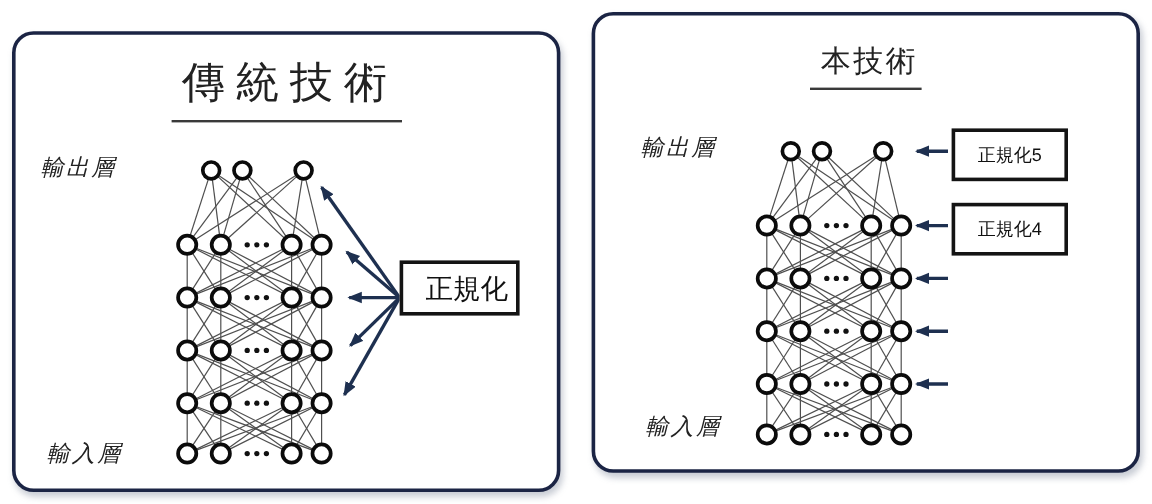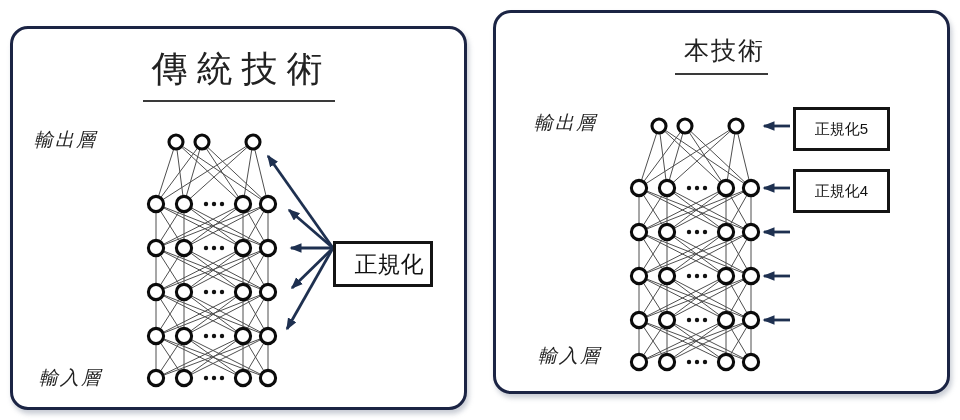--- a/index.html
+++ b/index.html
@@ -13,21 +13,21 @@
   .net-svg { position:absolute; left:-3px; top:-3px; width:457px; height:384px; }
   .title { position:absolute; top:16px; left:0; width:100%; text-align:center;
     color:var(--text,#222); font-size:36px; letter-spacing:9px; font-weight:400; white-space:nowrap; }
   #panel-right .title { font-size:25px; letter-spacing:2px; top:21px; }
   .title span { display:inline-block; border-bottom:2px solid #3a3a3a; padding:0 3px 6px 9px; }
   .layer-label { position:absolute; font-size:19px; letter-spacing:2px; color:var(--text,#222); white-space:nowrap;font-style:italic; }
   #panel-left  .layer-label.output { left:21px; top:98px; }
   #panel-left  .layer-label.input  { left:26px; top:336px; }
   #panel-right .layer-label.output { left:38px; top:97px; }
   #panel-right .layer-label.input  { left:42px; top:330px; }
-  .norm-box { position:absolute; left:320px; top:212px; width:100px; height:46px;
+  .norm-box { position:absolute; left:320px; top:188px; width:100px; height:46px;
     border:3px solid var(--box-border,#141414); background:#fff; color:#111;
     display:flex; align-items:center; justify-content:center; font-size:23px; white-space:nowrap;padding-left:12px; }
   .norm-box-sm { position:absolute; left:297px; width:97px; height:44px;
     border:3px solid var(--box-border,#141414); background:#fff; color:#111;
     display:flex; align-items:center; justify-content:center; font-size:15px; white-space:nowrap; }
 </style>
 </head>
 <body>
 
 <section class="panel" id="panel-left">

